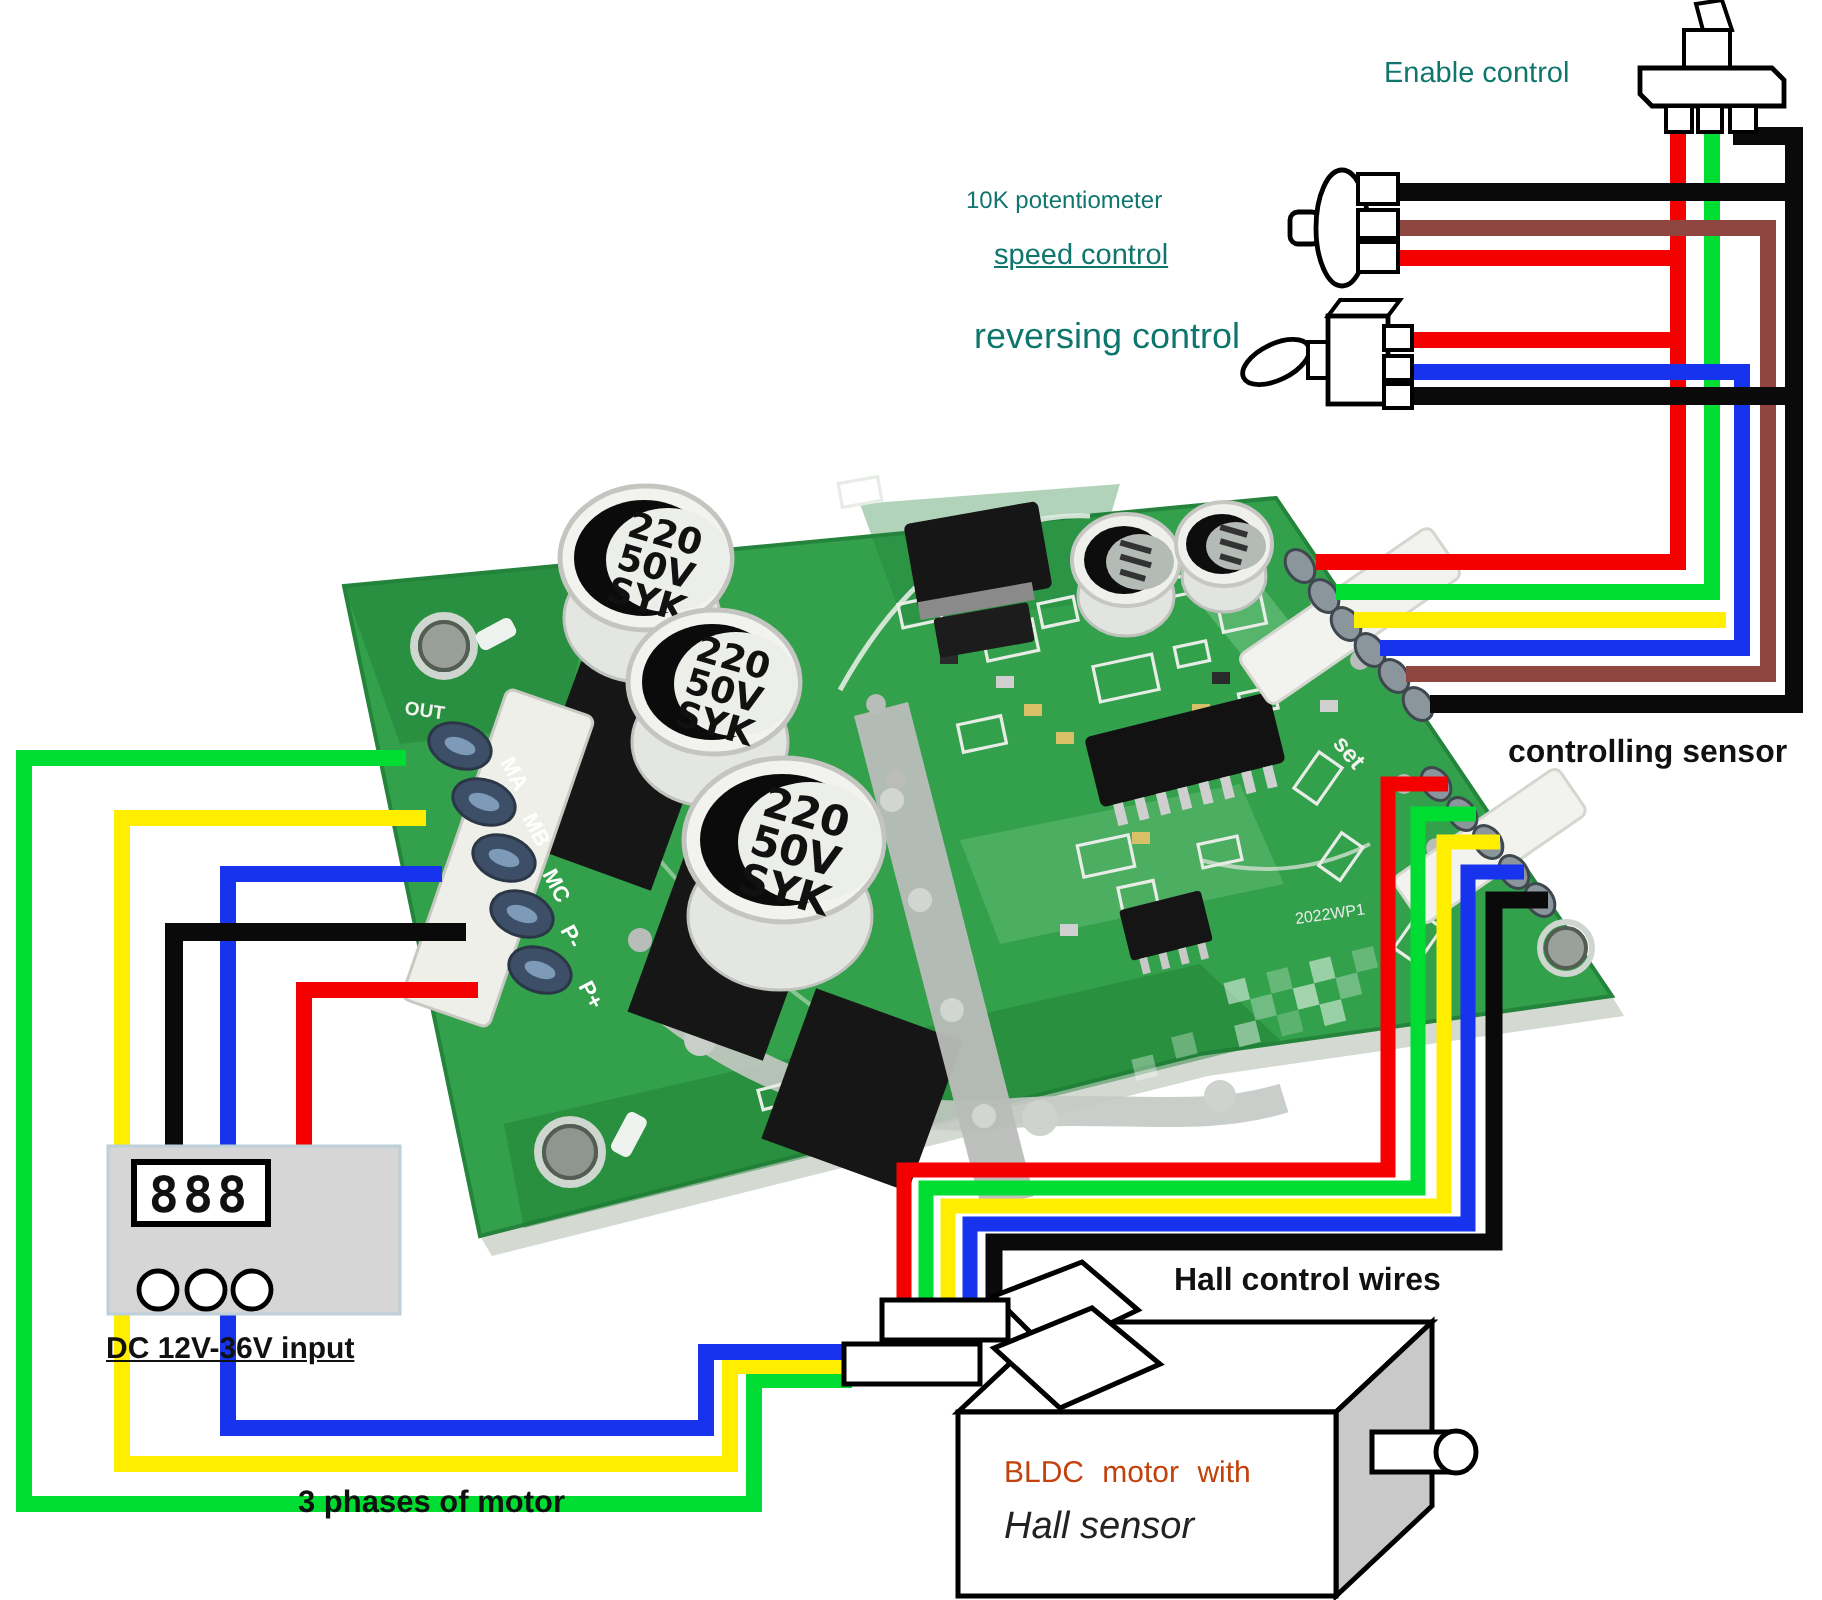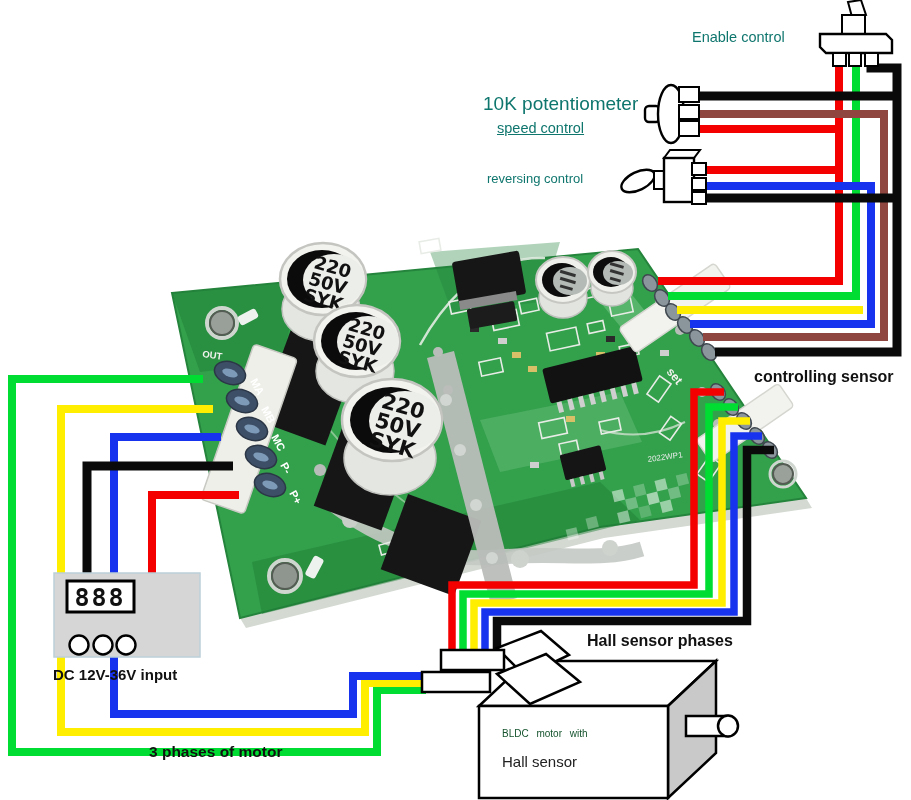--- a/index.html
+++ b/index.html
@@ -339,22 +339,22 @@
     <rect x="654" y="171" width="14" height="18" fill="#ffffff" stroke="#000" stroke-width="2"></rect>
     <polygon points="664,158 670,150 700,150 694,158" fill="#ffffff" stroke="#000" stroke-width="2"></polygon>
     <rect x="664" y="158" width="30" height="44" fill="#ffffff" stroke="#000" stroke-width="2.4"></rect>
     <rect x="692" y="163" width="14" height="12" fill="#ffffff" stroke="#000" stroke-width="2"></rect>
     <rect x="692" y="178" width="14" height="12" fill="#ffffff" stroke="#000" stroke-width="2"></rect>
     <rect x="692" y="192" width="14" height="12" fill="#ffffff" stroke="#000" stroke-width="2"></rect>
   </g>
 </svg>
 
   <div class="lbl" style="left:692px;top:29px;font-size:14.5px;">Enable control</div>
-  <div class="lbl" style="left:483px;top:93px;font-size:19px;">10K potentiometer</div>
+  <div class="lbl" style="left:483px;top:93px;font-size:12px;">10K potentiometer</div>
   <div class="lbl" style="left:497px;top:120px;font-size:14.5px;text-decoration:underline;">speed control</div>
-  <div class="lbl" style="left:487px;top:171px;font-size:13px;">reversing control</div>
+  <div class="lbl" style="left:487px;top:158px;font-size:18px;">reversing control</div>
   <div class="lbl bold" style="left:754px;top:368px;font-size:16px;">controlling sensor</div>
-  <div class="lbl bold" style="left:587px;top:632px;font-size:16px;">Hall sensor phases</div>
-  <div class="lbl" style="left:502px;top:728px;font-size:10px;color:#14532d;word-spacing:5px;">BLDC  motor  with</div>
-  <div class="lbl" style="left:502px;top:753px;font-size:15px;color:#222;">Hall sensor</div>
-  <div class="lbl bold" style="left:53px;top:666px;font-size:15px;">DC 12V-36V input</div>
+  <div class="lbl bold" style="left:587px;top:632px;font-size:16px;">Hall control wires</div>
+  <div class="lbl" style="left:502px;top:728px;font-size:15px;color:#c2410c;word-spacing:5px;">BLDC  motor  with</div>
+  <div class="lbl" style="left:502px;top:753px;font-size:19px;color:#222;font-style:italic;">Hall sensor</div>
+  <div class="lbl bold" style="left:53px;top:666px;font-size:15px;text-decoration:underline;">DC 12V-36V input</div>
   <div class="lbl bold" style="left:149px;top:743px;font-size:15.5px;">3 phases of motor</div>
 </div>
 
 </body></html>

